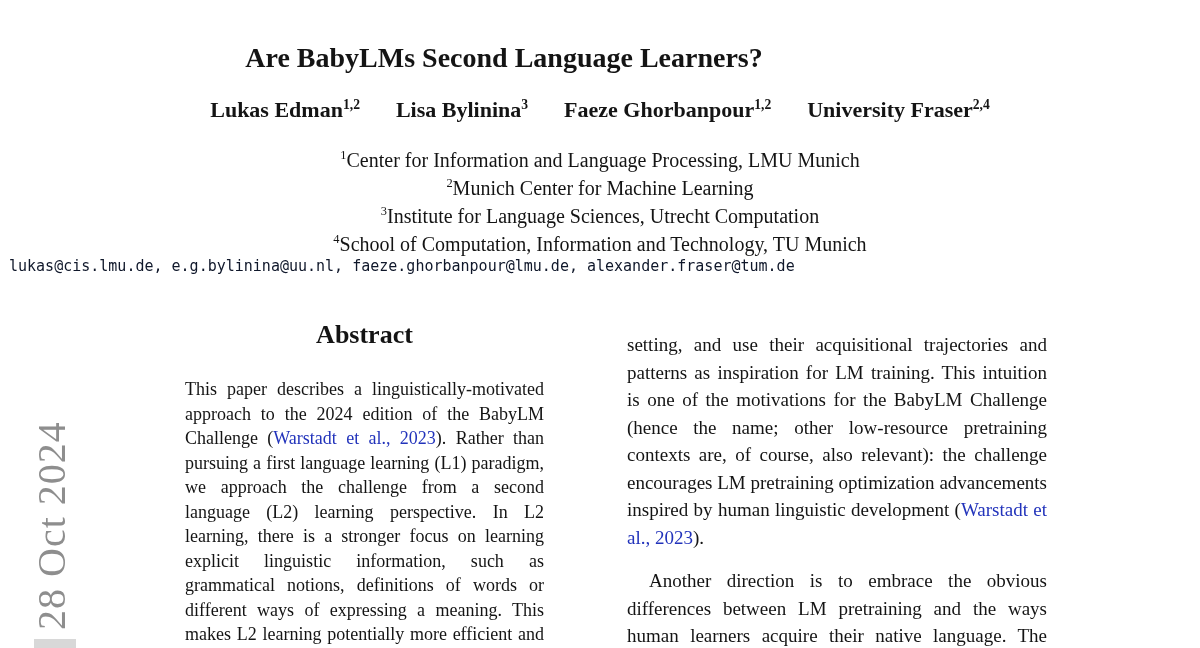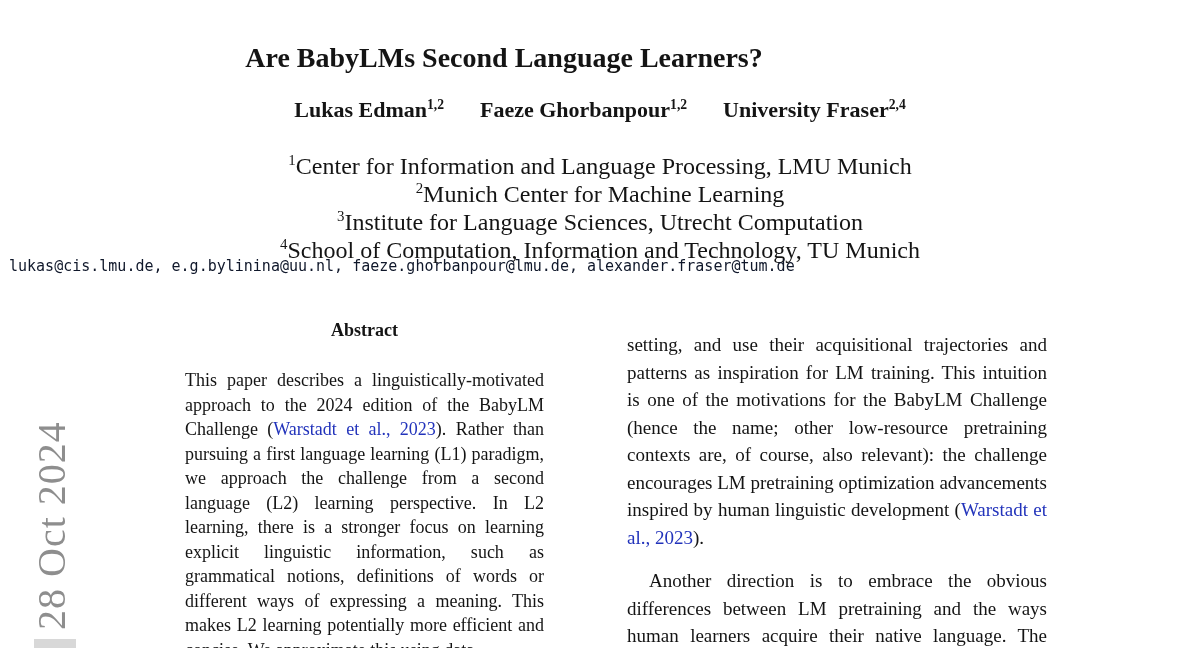--- a/index.html
+++ b/index.html
@@ -54,43 +54,43 @@
     font-weight: bold;
   }
   sup {
     font-size: 0.62em;
     line-height: 0;
     font-weight: normal;
   }
   .authors sup { font-weight: bold; }
   .affiliations {
     position: absolute;
-    top: 152px; left: 0; width: 1200px;
+    top: 146px; left: 0; width: 1200px;
     text-align: center;
-    font-size: 24px;
+    font-size: 20px;
     line-height: 28px;
   }
   .emails {
     position: absolute;
     top: 257px; left: 9px; width: 1200px;
     text-align: left;
     font-family: "DejaVu Sans Mono", "Liberation Mono", monospace;
     font-size: 15px;
     color: #0f172a;
   }
 
   
   .left-col {
     position: absolute;
     left: 177px; top: 320px;
     width: 375px;
   }
   .abstract-heading {
     text-align: center;
-    font-size: 18px;
+    font-size: 26px;
     font-weight: bold;
     margin: 0 0 27px 0;
   }
   .abstract-body {
     font-size: 18px;
     line-height: 24.5px;
     text-align: justify;
     margin: 8px;
   }
   .right-col {
@@ -115,20 +115,21 @@
 
 <div class="page">
 
   <div class="stamp">28 Oct 2024</div>
   <div class="stamp-partial"></div>
 
   <div class="title">Are BabyLMs Second Language Learners?</div>
 
   <div class="authors">
     <span><span>Lukas Edman</span><sup>1,2</sup></span>
+    <span><span>Lisa Bylinina</span><sup>3</sup></span>
     <span><span>Faeze Ghorbanpour</span><sup>1,2</sup></span>
     <span><span>University Fraser</span><sup>2,4</sup></span>
   </div>
 
   <div class="affiliations">
     <div><sup>1</sup><span>Center for Information and Language Processing, LMU Munich</span></div>
     <div><sup>2</sup><span>Munich Center for Machine Learning</span></div>
     <div><sup>3</sup><span>Institute for Language Sciences, Utrecht Computation</span></div>
     <div><sup>4</sup><span>School of Computation, Information and Technology, TU Munich</span></div>
   </div>

